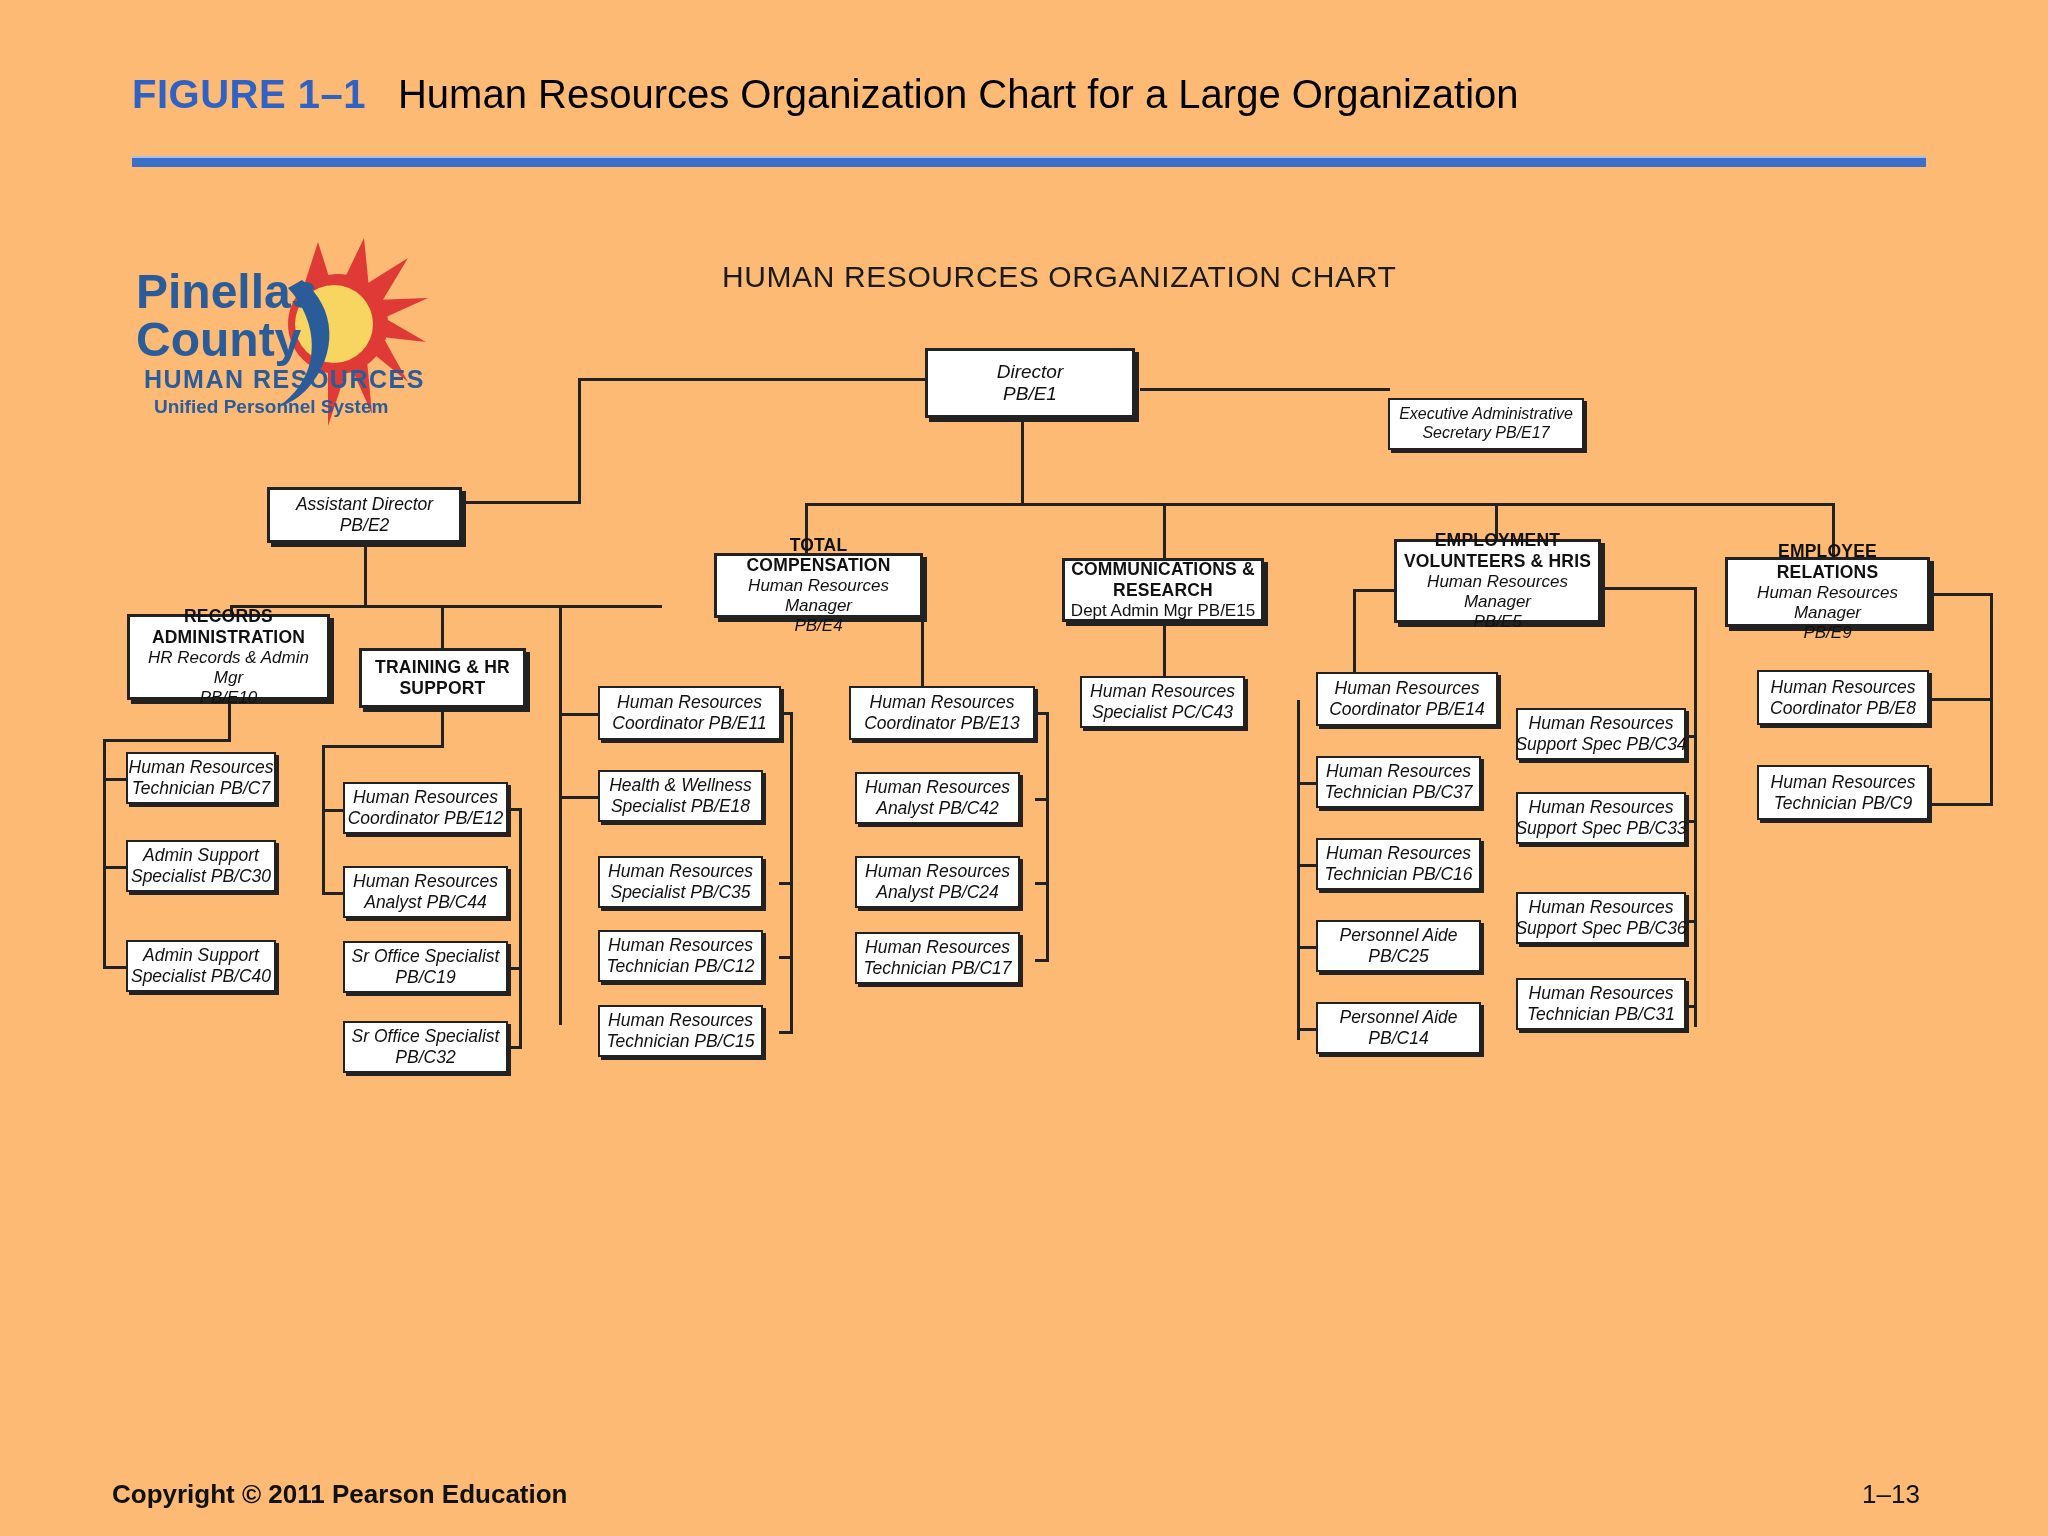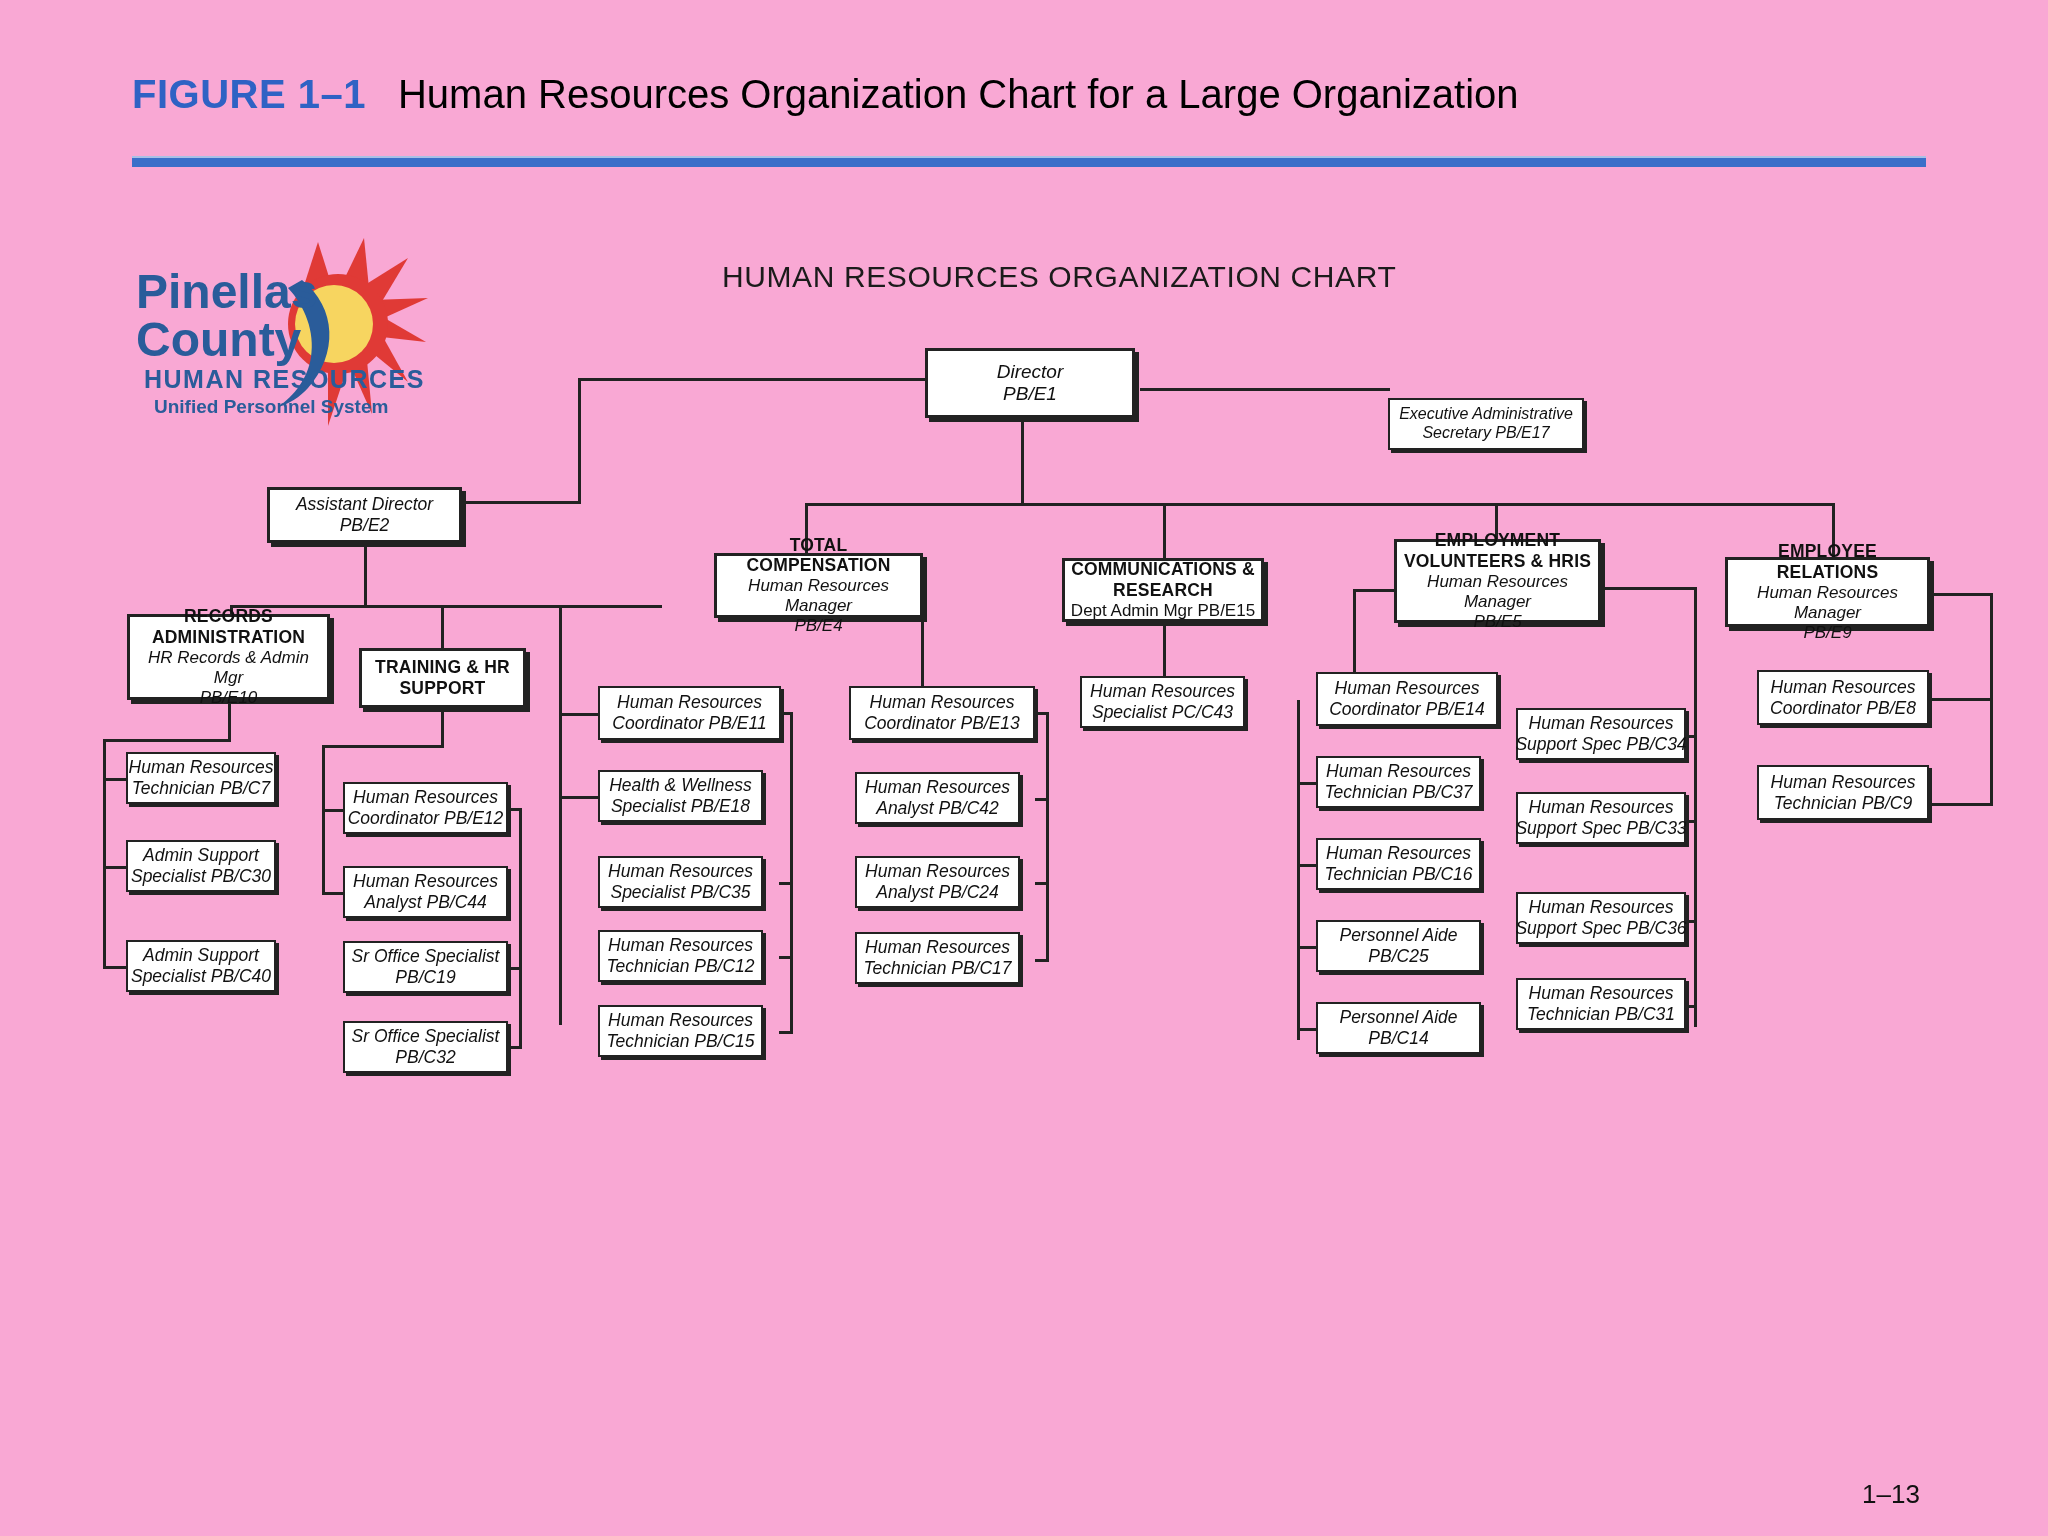--- a/index.html
+++ b/index.html
@@ -4,21 +4,21 @@
 <style>
   html, body {
     margin: 0;
     padding: 0;
     background: #ffffff;
   }
   #page {
     position: relative;
     width: 2048px;
     height: 1536px;
-    background: #f9a8d4;
+    background: #fdba74;
     font-family: "Liberation Sans", sans-serif;
     overflow: hidden;
   }
 
   
   #figure-header {
     position: absolute;
     left: 132px;
     top: 72px;
     width: 1790px;
@@ -426,15 +426,16 @@
       <div class="line">Human Resources</div>
       <div class="line">Coordinator   PB/E8</div>
     </div>
     <div class="node" style="left:1757px; top:765px; width:172px; height:55px;">
       <div class="line">Human Resources</div>
       <div class="line">Technician   PB/C9</div>
     </div>
 
   </div>
 
+  <div id="footer-copyright">Copyright © 2011 Pearson Education</div>
   <div id="footer-page">1–13</div>
 
 </div>
 
 </body></html>

